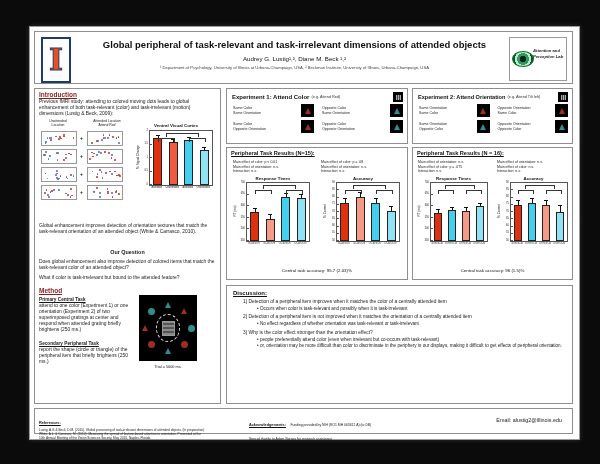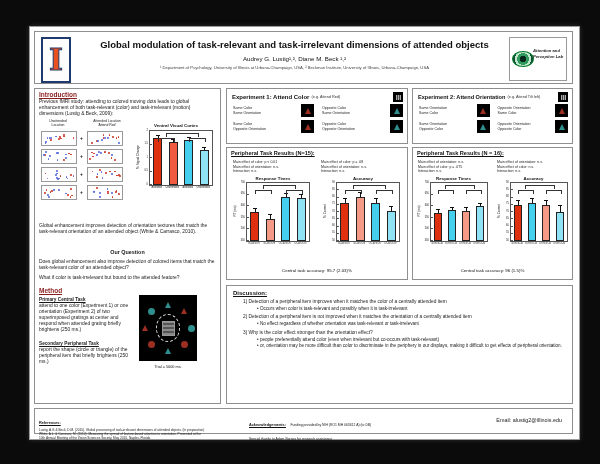--- a/index.html
+++ b/index.html
@@ -75,21 +75,21 @@
 </style>
 </head>
 <body>
 
 <div class="poster">
 
   <div class="box" style="left:4px;top:4px;width:539px;height:53px;">
     <div class="uiuc">
         <span>I</span>
       </div>
-    <div class="hdr-title">Global modulation of task-relevant and task-irrelevant dimensions of attended objects</div>
+    <div class="hdr-title">Global peripheral of task-relevant and task-irrelevant dimensions of attended objects</div>
     <div class="hdr-authors">Audrey G. Lustig¹,², Diane M. Beck ¹,²</div>
     <div class="hdr-affil">¹ Department of Psychology, University of Illinois at Urbana-Champaign, USA, ² Beckman Institute, University of Illinois, Urbana-Champaign, USA</div>
     <div class="lablogo">
       <div class="eye"></div>
       <div class="labtxt">
         <div>Attention and</div>
         <div>Perception Lab</div>
       </div>
     </div>
   </div>

